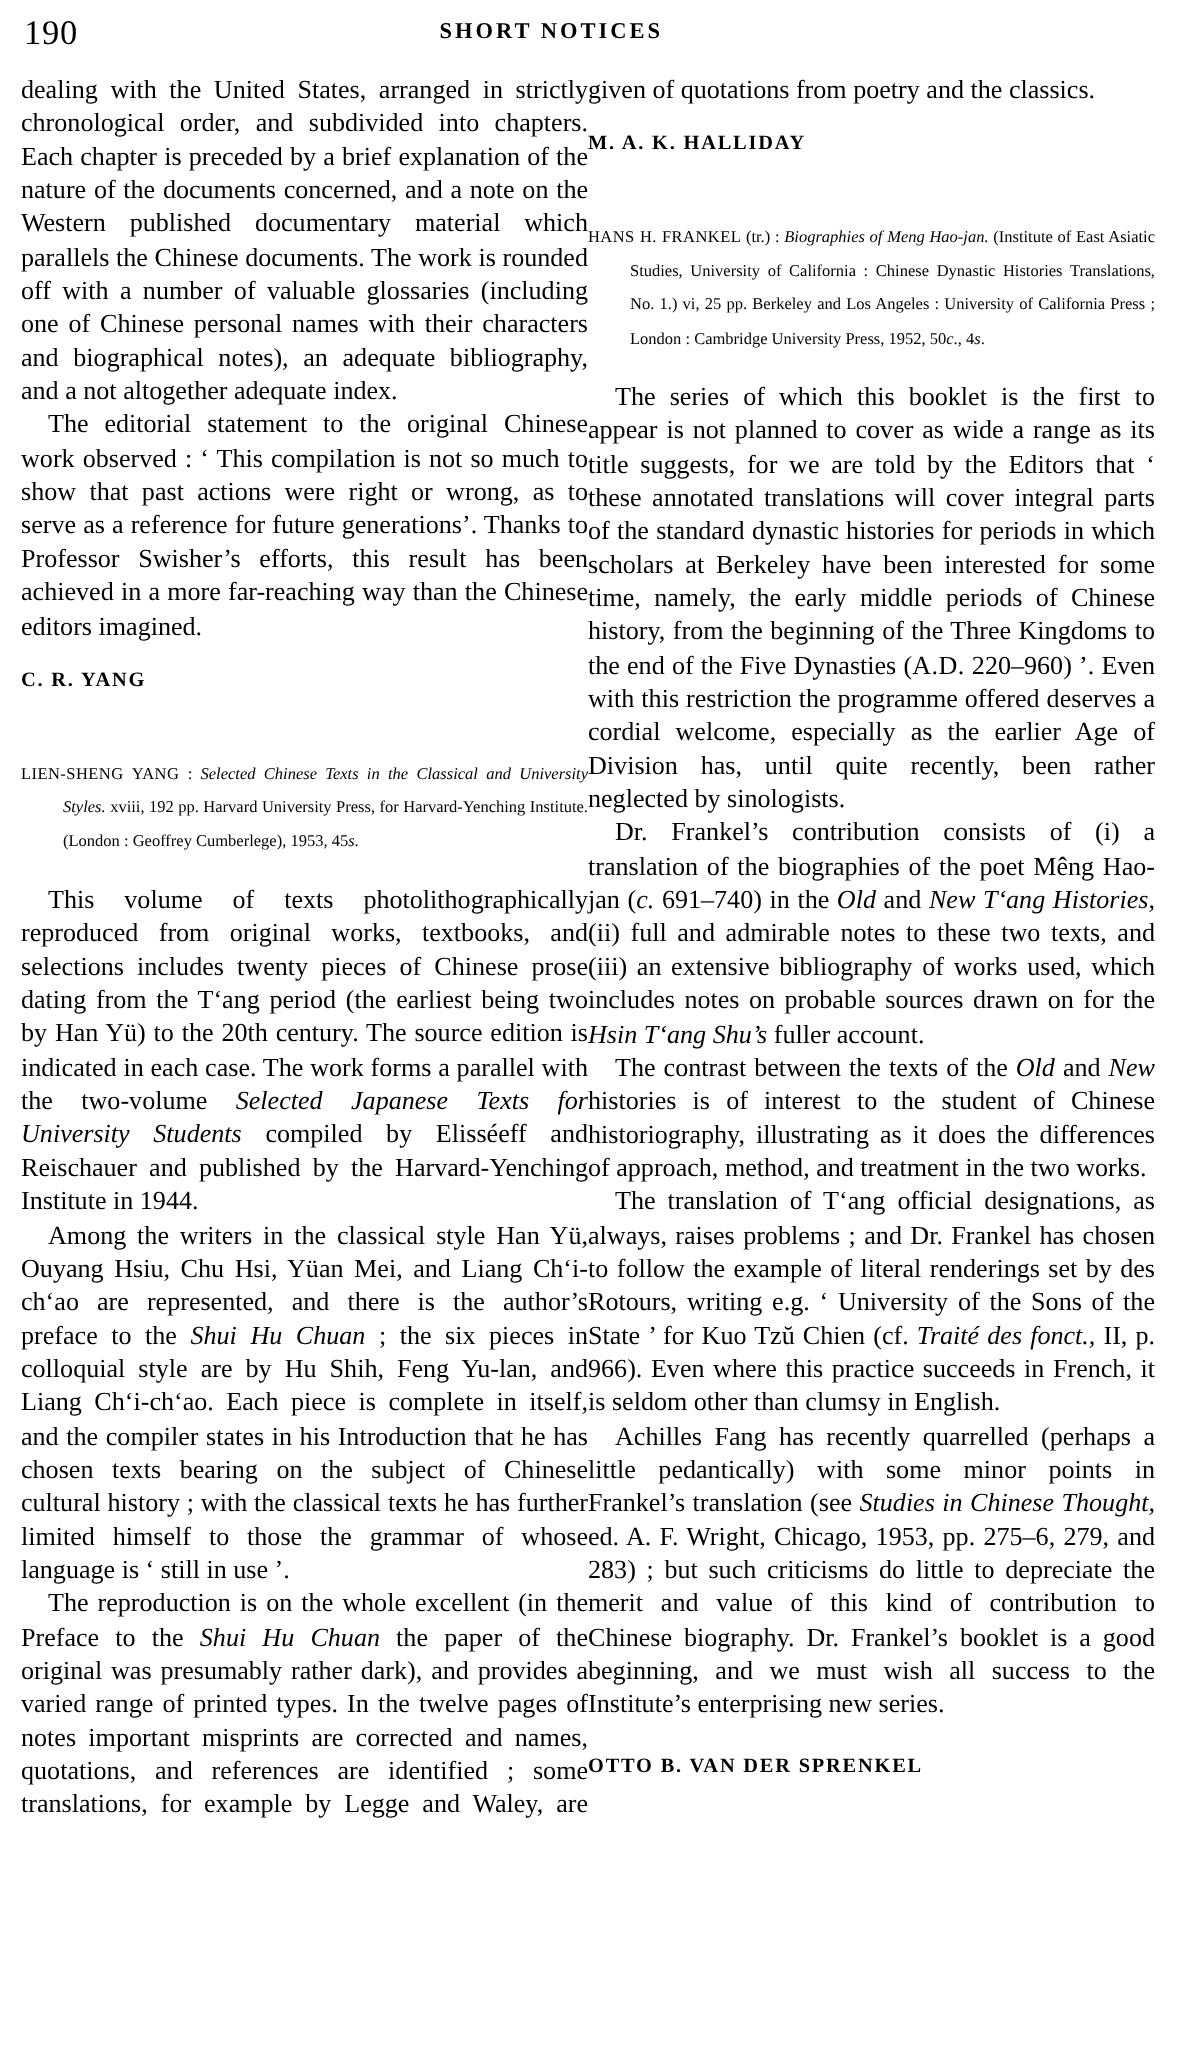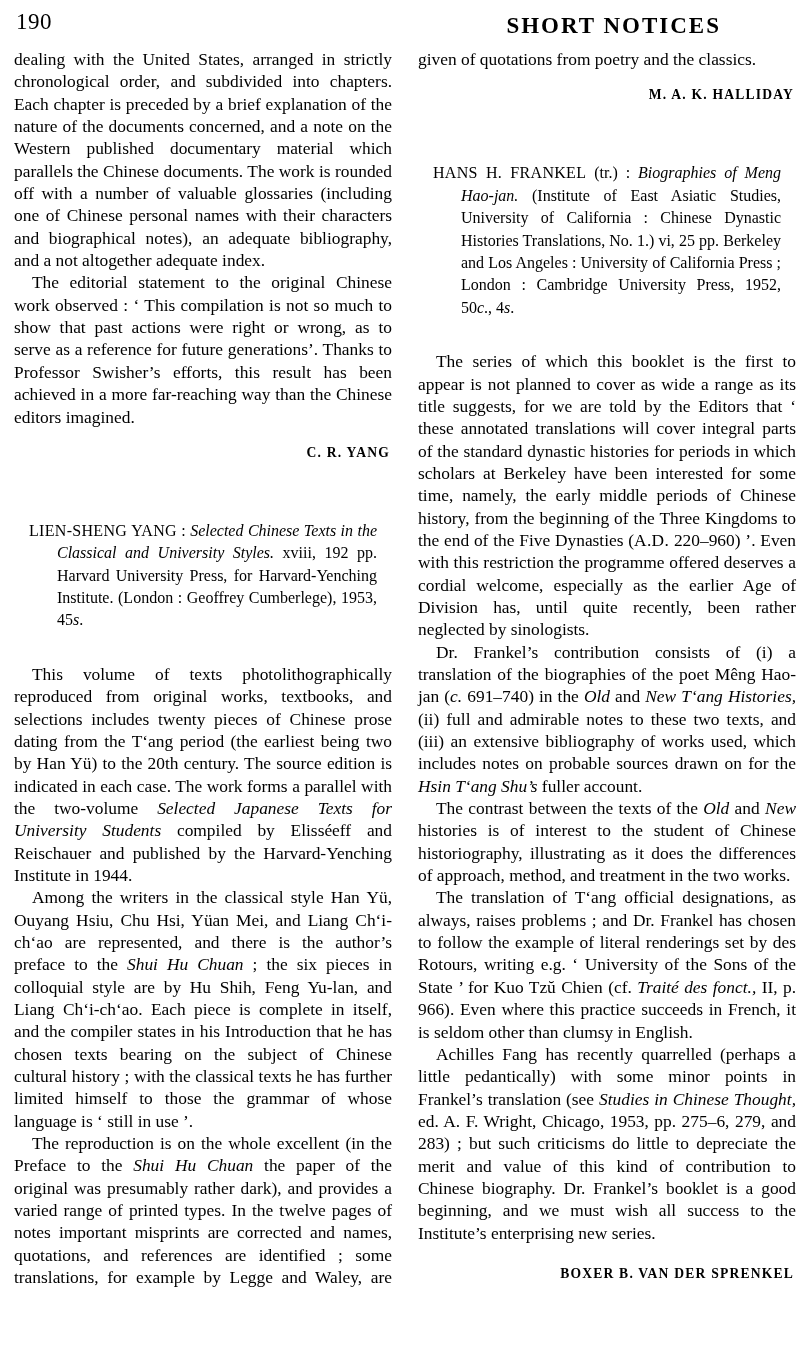--- a/index.html
+++ b/index.html
@@ -35,30 +35,29 @@
     top: 0;
     font-size: 23px;
     letter-spacing: 0.5px;
     line-height: 1;
   }
   .head-title {
     position: absolute;
     left: 0;
     right: 0;
     top: 3px;
-    text-align: right;
-    font-size: 23px;
+    text-align: center;
+    font-size: 15px;
     letter-spacing: 2.0px;
     font-weight: 700;
   }
 
   
   .columns {
     display: flex;
-    gap: 26px;
     align-items: flex-start;
     margin-top: 4px;
   }
   .col {
     width: 378px;
     flex: 0 0 378px;
   }
 
   p.para {
     margin: 0;
@@ -76,34 +75,33 @@
     text-indent: 0;
   }
 
   
   p.para.force-just {
     text-align-last: justify;
   }
 
   
   .signature {
-    text-align: right;
     font-size: 13.6px;
     letter-spacing: 1.2px;
     font-weight: 700;
     margin: 0;
     padding-right: 2px;
   }
   .sig-gap-sm { height: 17px; }
   .sig-gap-md { height: 22px; }
 
   
   .entry {
-    margin: 15px;
-    font-size: 16px;
+    margin: 0;
+    font-size: 11px;
     line-height: 22.4px;
     text-align: justify;
     text-align-last: left;
     padding-left: 28px;
     text-indent: -28px;
   }
   .sc {
     font-variant: small-caps;
     text-transform: none;
     letter-spacing: 0.4px;
@@ -172,18 +170,18 @@
 
       <p class="para indent"><span>Dr. Frankel’s contribution consists of (i) a translation of the biographies of the poet Mêng Hao-jan (</span><i>c.</i><span> 691–740) in the </span><i>Old</i><span> and </span><i>New T‘ang Histories,</i><span> (ii) full and admirable notes to these two texts, and (iii) an extensive bibliography of works used, which includes notes on probable sources drawn on for the </span><i>Hsin T‘ang Shu’s</i><span> fuller account.</span></p>
 
       <p class="para indent"><span>The contrast between the texts of the </span><i>Old</i><span> and </span><i>New</i><span> histories is of interest to the student of Chinese historiography, illustrating as it does the differences of approach, method, and treatment in the two works.</span></p>
 
       <p class="para indent"><span>The translation of T‘ang official designations, as always, raises problems ;  and Dr. Frankel has chosen to follow the example of literal renderings set by des Rotours, writing e.g. ‘ University of the Sons of the State ’ for Kuo Tzŭ Chien (cf. </span><i>Traité des fonct.,</i><span> II, p. 966).  Even where this practice succeeds in French, it is seldom other than clumsy in English.</span></p>
 
       <p class="para indent"><span>Achilles Fang has recently quarrelled (perhaps a little pedantically) with some minor points in Frankel’s translation (see </span><i>Studies in Chinese Thought,</i><span> ed. A. F. Wright, Chicago, 1953, pp. 275–6, 279, and 283) ;  but such criticisms do little to depreciate the merit and value of this kind of contribution to Chinese biography.  Dr. Frankel’s booklet is a good beginning, and we must wish all success to the Institute’s enterprising new series.</span></p>
 
       <div class="sig-gap-md"></div>
-      <p class="signature">BOXER B. VAN DER SPRENKEL</p>
+      <p class="signature">OTTO B. VAN DER SPRENKEL</p>
 
     </div>
 
   </div>
 </div>
 
 </body></html>

